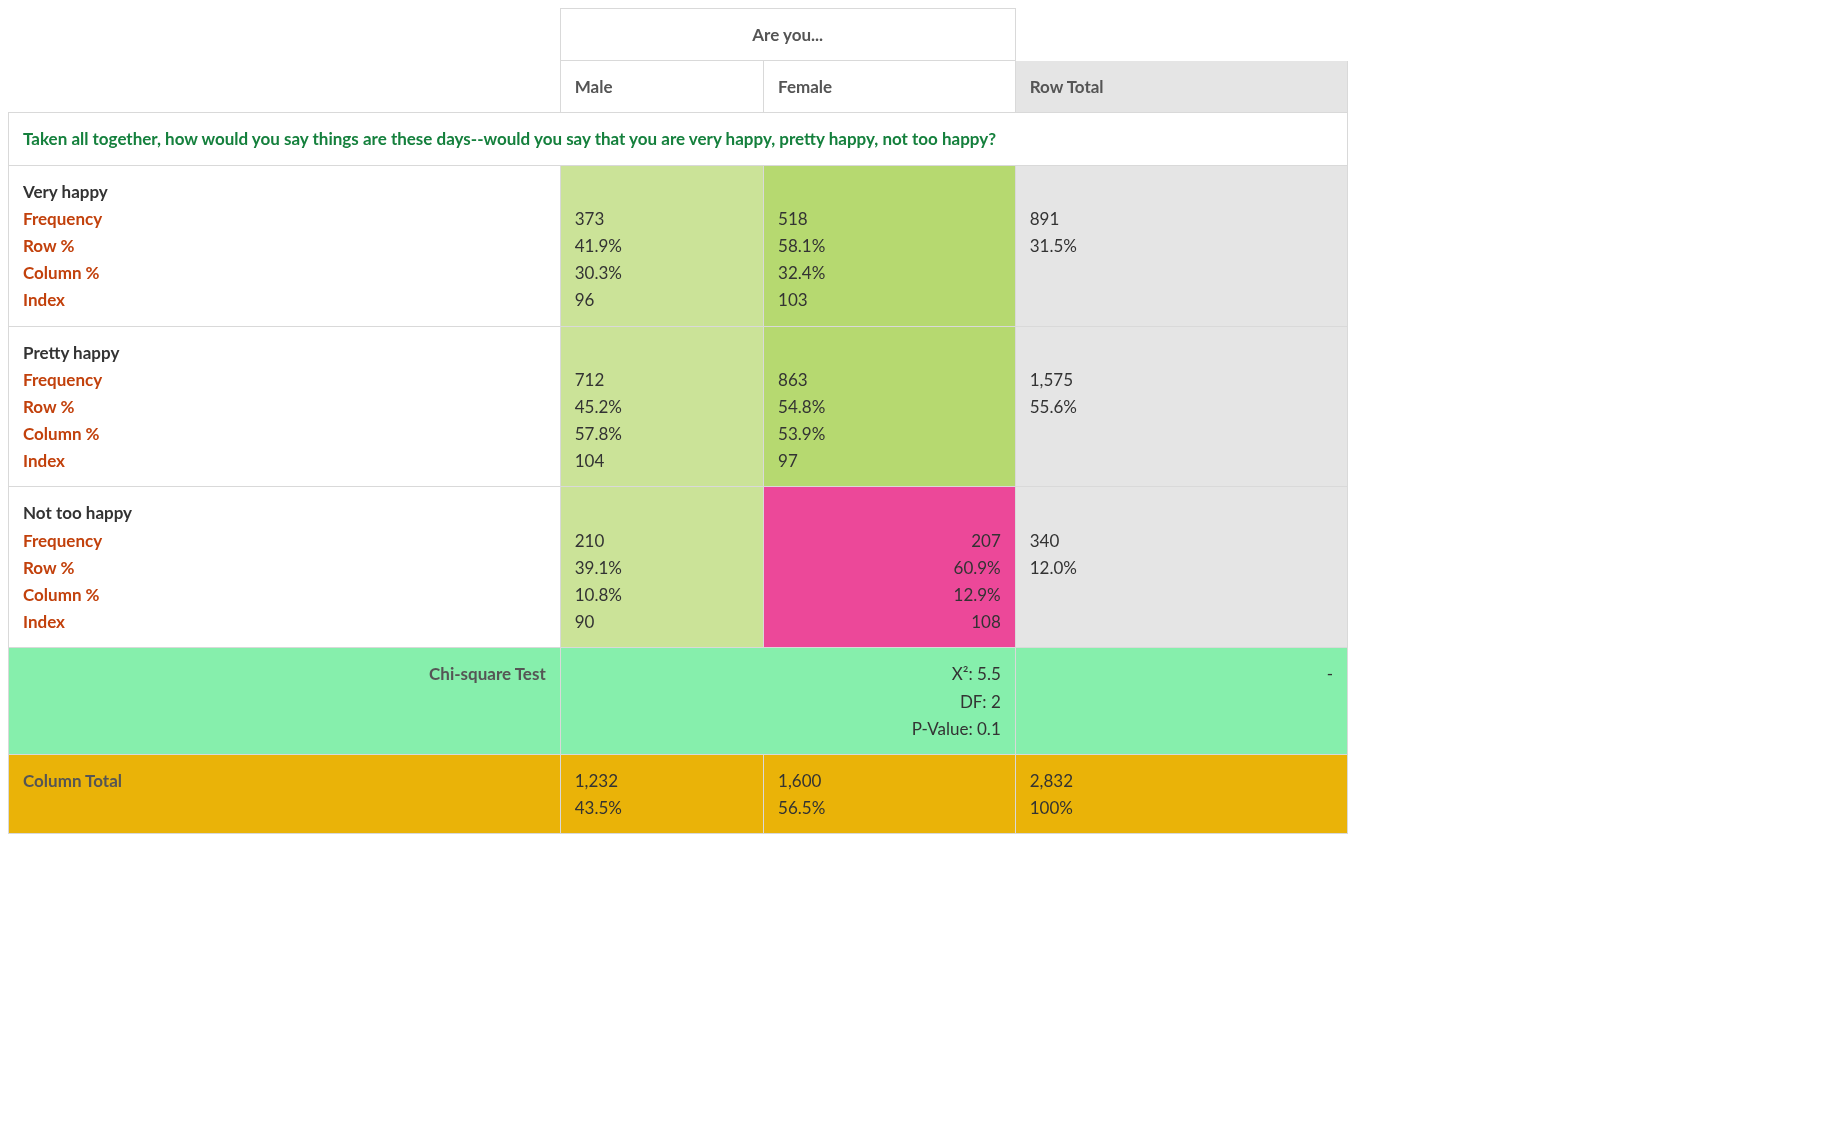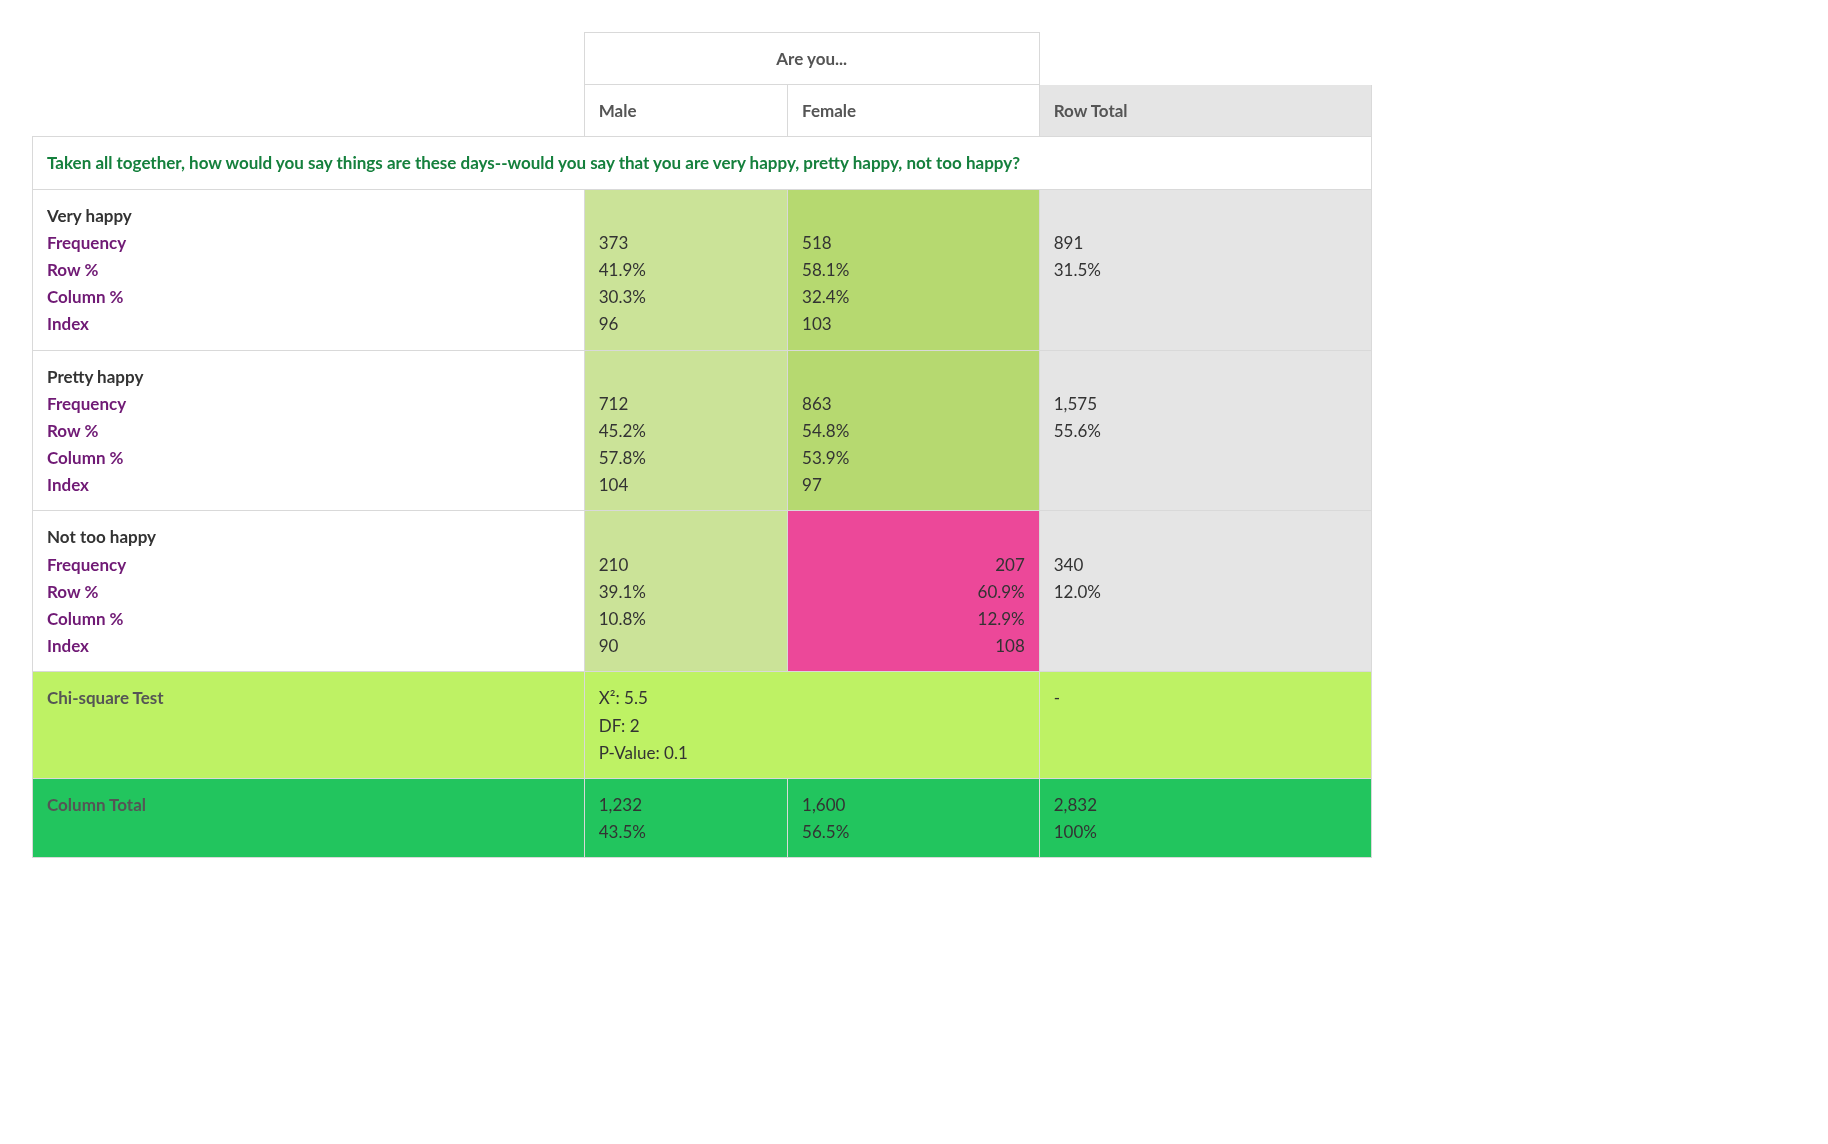--- a/index.html
+++ b/index.html
@@ -1,40 +1,40 @@
 <!DOCTYPE html>
 <html><head>
 <meta charset="utf-8">
 <style>
   html,body{margin:0;padding:0;background:#fff;font-family:"Lato","Helvetica Neue",Arial,sans-serif;color:#333;}
-  .wrap{padding:32px;}
+  .wrap{padding:8px;}
   table{border-collapse:collapse;width:1340px;table-layout:fixed;}
   col.c-label{width:548px;}
   col.c-male{width:202px;}
   col.c-female{width:250px;}
   col.c-total{width:330px;}
   th,td{padding:12px 14px;text-align:left;vertical-align:top;font-size:17px;line-height:1.6;}
   thead th{border:1px solid #d9d9d9;font-weight:700;color:#555;}
   thead th.no-border{border:0;background:transparent;}
   thead th.are-you{text-align:center;}
   thead .sub th{border-top:0;}
   thead th.row-total{background:#e5e5e5;}
   tbody td,tbody th{border-left:1px solid #d9d9d9;border-right:1px solid #d9d9d9;border-bottom:1px solid #d9d9d9;}
   tbody th{font-weight:400;}
   .question-row th{font-weight:700;color:#15803d;border-top:1px solid #d9d9d9;}
   .row-label-name{font-weight:700;color:#333;}
-  .metric-label{color:#701a75;font-weight:700;}
+  .metric-label{color:#c2410c;font-weight:700;}
   td.data{color:#333;}
   td.total{background:#e5e5e5;}
   td.light-green{background:#cbe398;}
   td.mid-green{background:#b6d970;}
   td.strong-green{background:#ec4899;text-align:right;}
-  .chi-row th,.chi-row td{background:#bef264;color:#555;font-weight:700;}
+  .chi-row th,.chi-row td{background:#86efac;color:#555;font-weight:700;text-align:right;}
   .chi-row td.data{font-weight:400;color:#333;}
-  .col-total-row th,.col-total-row td{background:#22c55e;color:#555;font-weight:700;}
+  .col-total-row th,.col-total-row td{background:#eab308;color:#555;font-weight:700;}
   .col-total-row td.data{font-weight:400;color:#333;}
 </style>
 </head>
 <body>
 
 <div class="wrap">
 <table>
   <colgroup>
     <col class="c-label">
         <col class="c-male">

